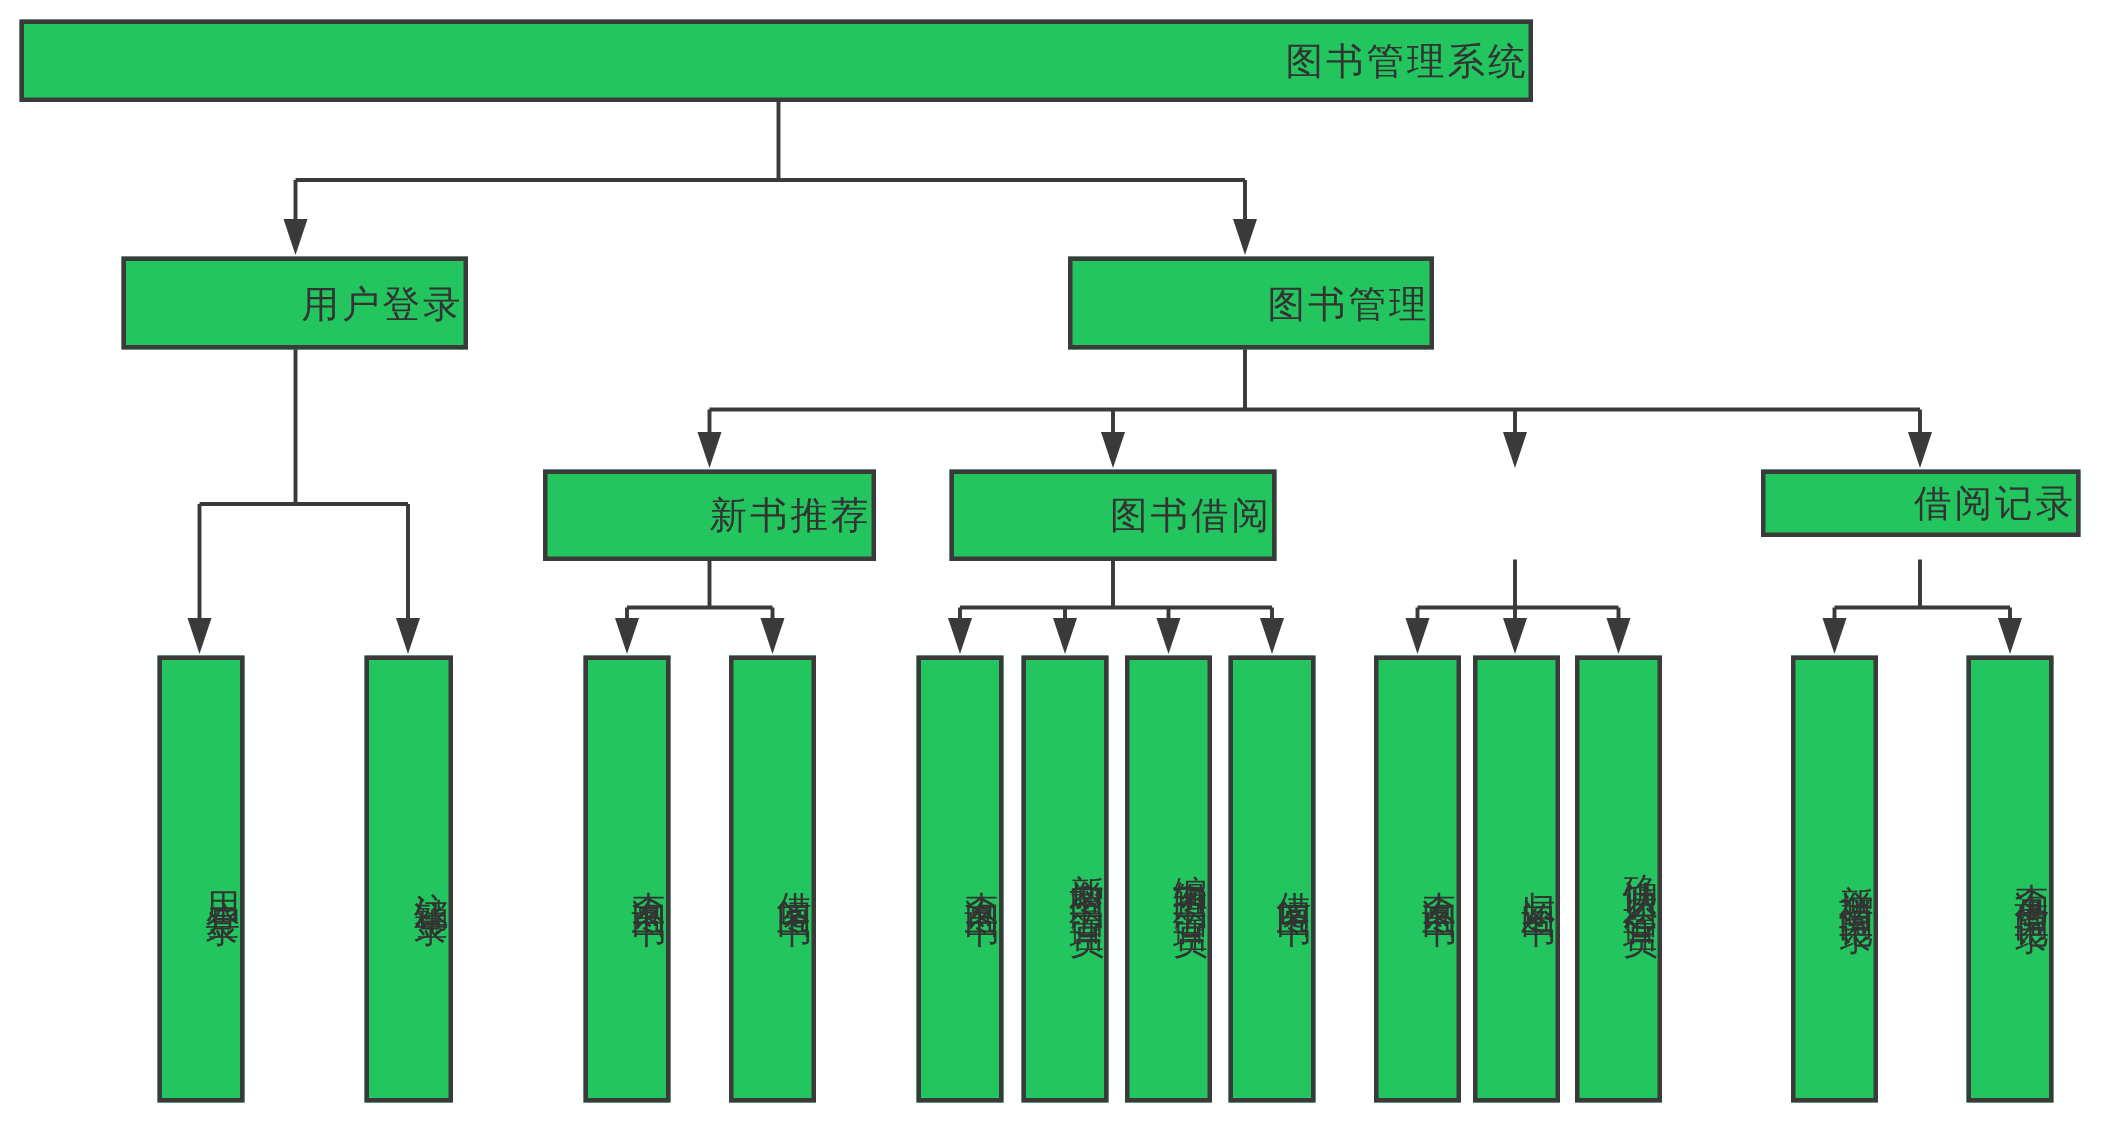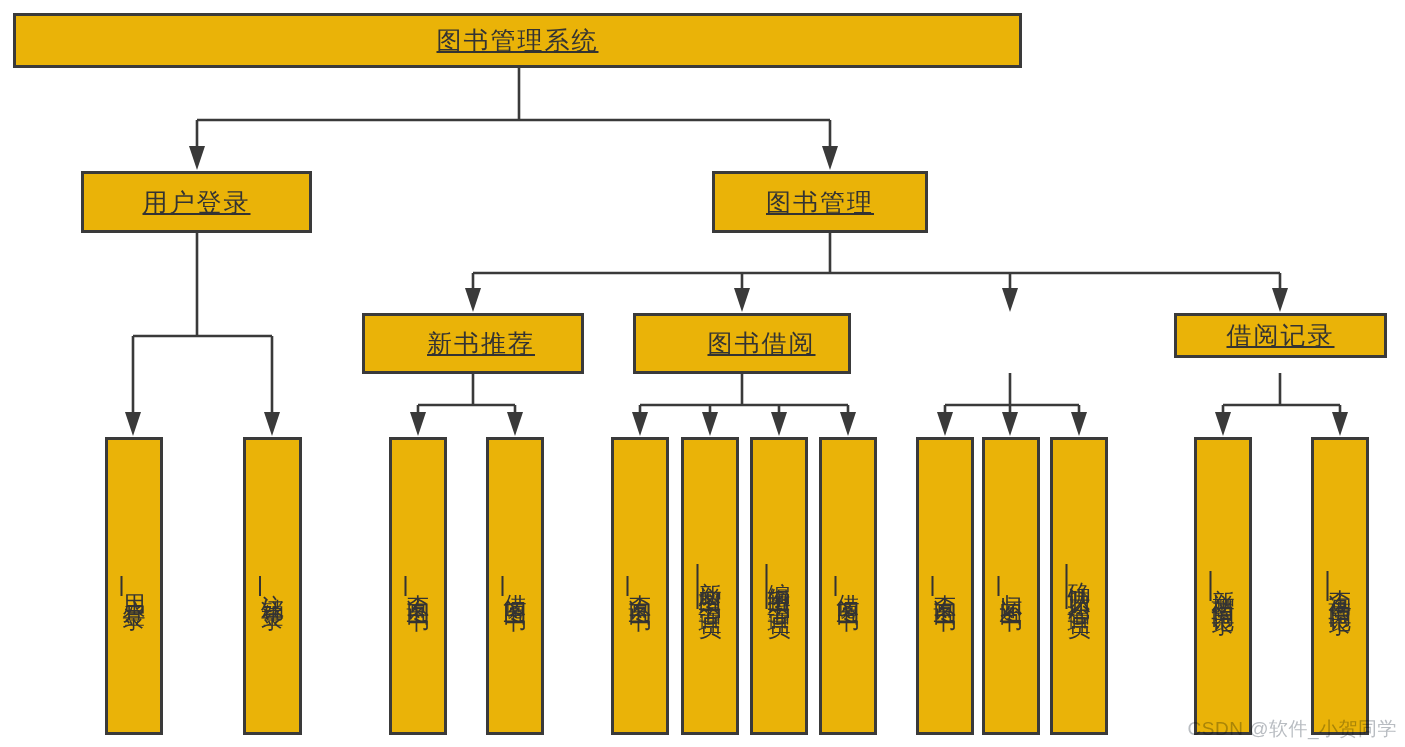--- a/index.html
+++ b/index.html
@@ -17,41 +17,40 @@
     position:relative;
     overflow:hidden;
   }
   .canvas{position:absolute;left:0;top:0;width:1405px;height:747px;}
   svg.wires{position:absolute;left:0;top:0;width:1405px;height:747px;z-index:1;}
   svg.wires path{fill:none;stroke:var(--line);stroke-width:2.6;}
   svg.wires polygon{fill:var(--line);stroke:none;}
   .node{
     position:absolute;
     box-sizing:border-box;
-    background:#eab308;
+    background:#22c55e;
     border:3px solid var(--box_border);
-    display:flex;align-items:center;justify-content:center;
+    display:flex;align-items:center;justify-content:flex-end;
     color:var(--text);
     z-index:2;
-    text-decoration:underline;
   }
   .h-label{font-size:25px;letter-spacing:2px;white-space:nowrap;}
   .leaf .v-label{
     writing-mode:vertical-rl;
     text-orientation:mixed;
     font-size:23px;
     line-height:1;
     letter-spacing:5px;
     white-space:nowrap;
   }
   
   .n-root{left:13px;top:13px;width:1009px;height:55px;}
   
   .n-login{left:81px;top:171px;width:231px;height:62px;}
-  .n-mgmt{left:712px;top:171px;width:216px;height:62px;}
+  .n-mgmt{left:712px;top:171px;width:244px;height:62px;}
   
   .n-s0{left:362px;top:313px;width:222px;height:61px;padding-left:16px;}
   .n-s1{left:633px;top:313px;width:218px;height:61px;padding-left:39px;}
   .n-s2{left:903px;top:313px;width:214px;height:61px;}
   .n-s3{left:1174px;top:313px;width:213px;height:45px;}
   
   .leaf{top:437px;width:58px;height:298px;}
   .l-g1c0{left:105px;}
   .l-g1c1{left:243px;width:59px;}
   .l-g2c0{left:389px;}
@@ -175,14 +174,13 @@
     <span class="v-label">确认归还（管理员）</span>
   </div>
 
   <div class="node leaf l-g5c0">
     <span class="v-label">新增借阅记录</span>
   </div>
   <div class="node leaf l-g5c1">
     <span class="v-label">查询借阅记录</span>
   </div>
 
-  <div class="watermark">CSDN @软件_小贺同学</div>
 </div>
 
 </body></html>

